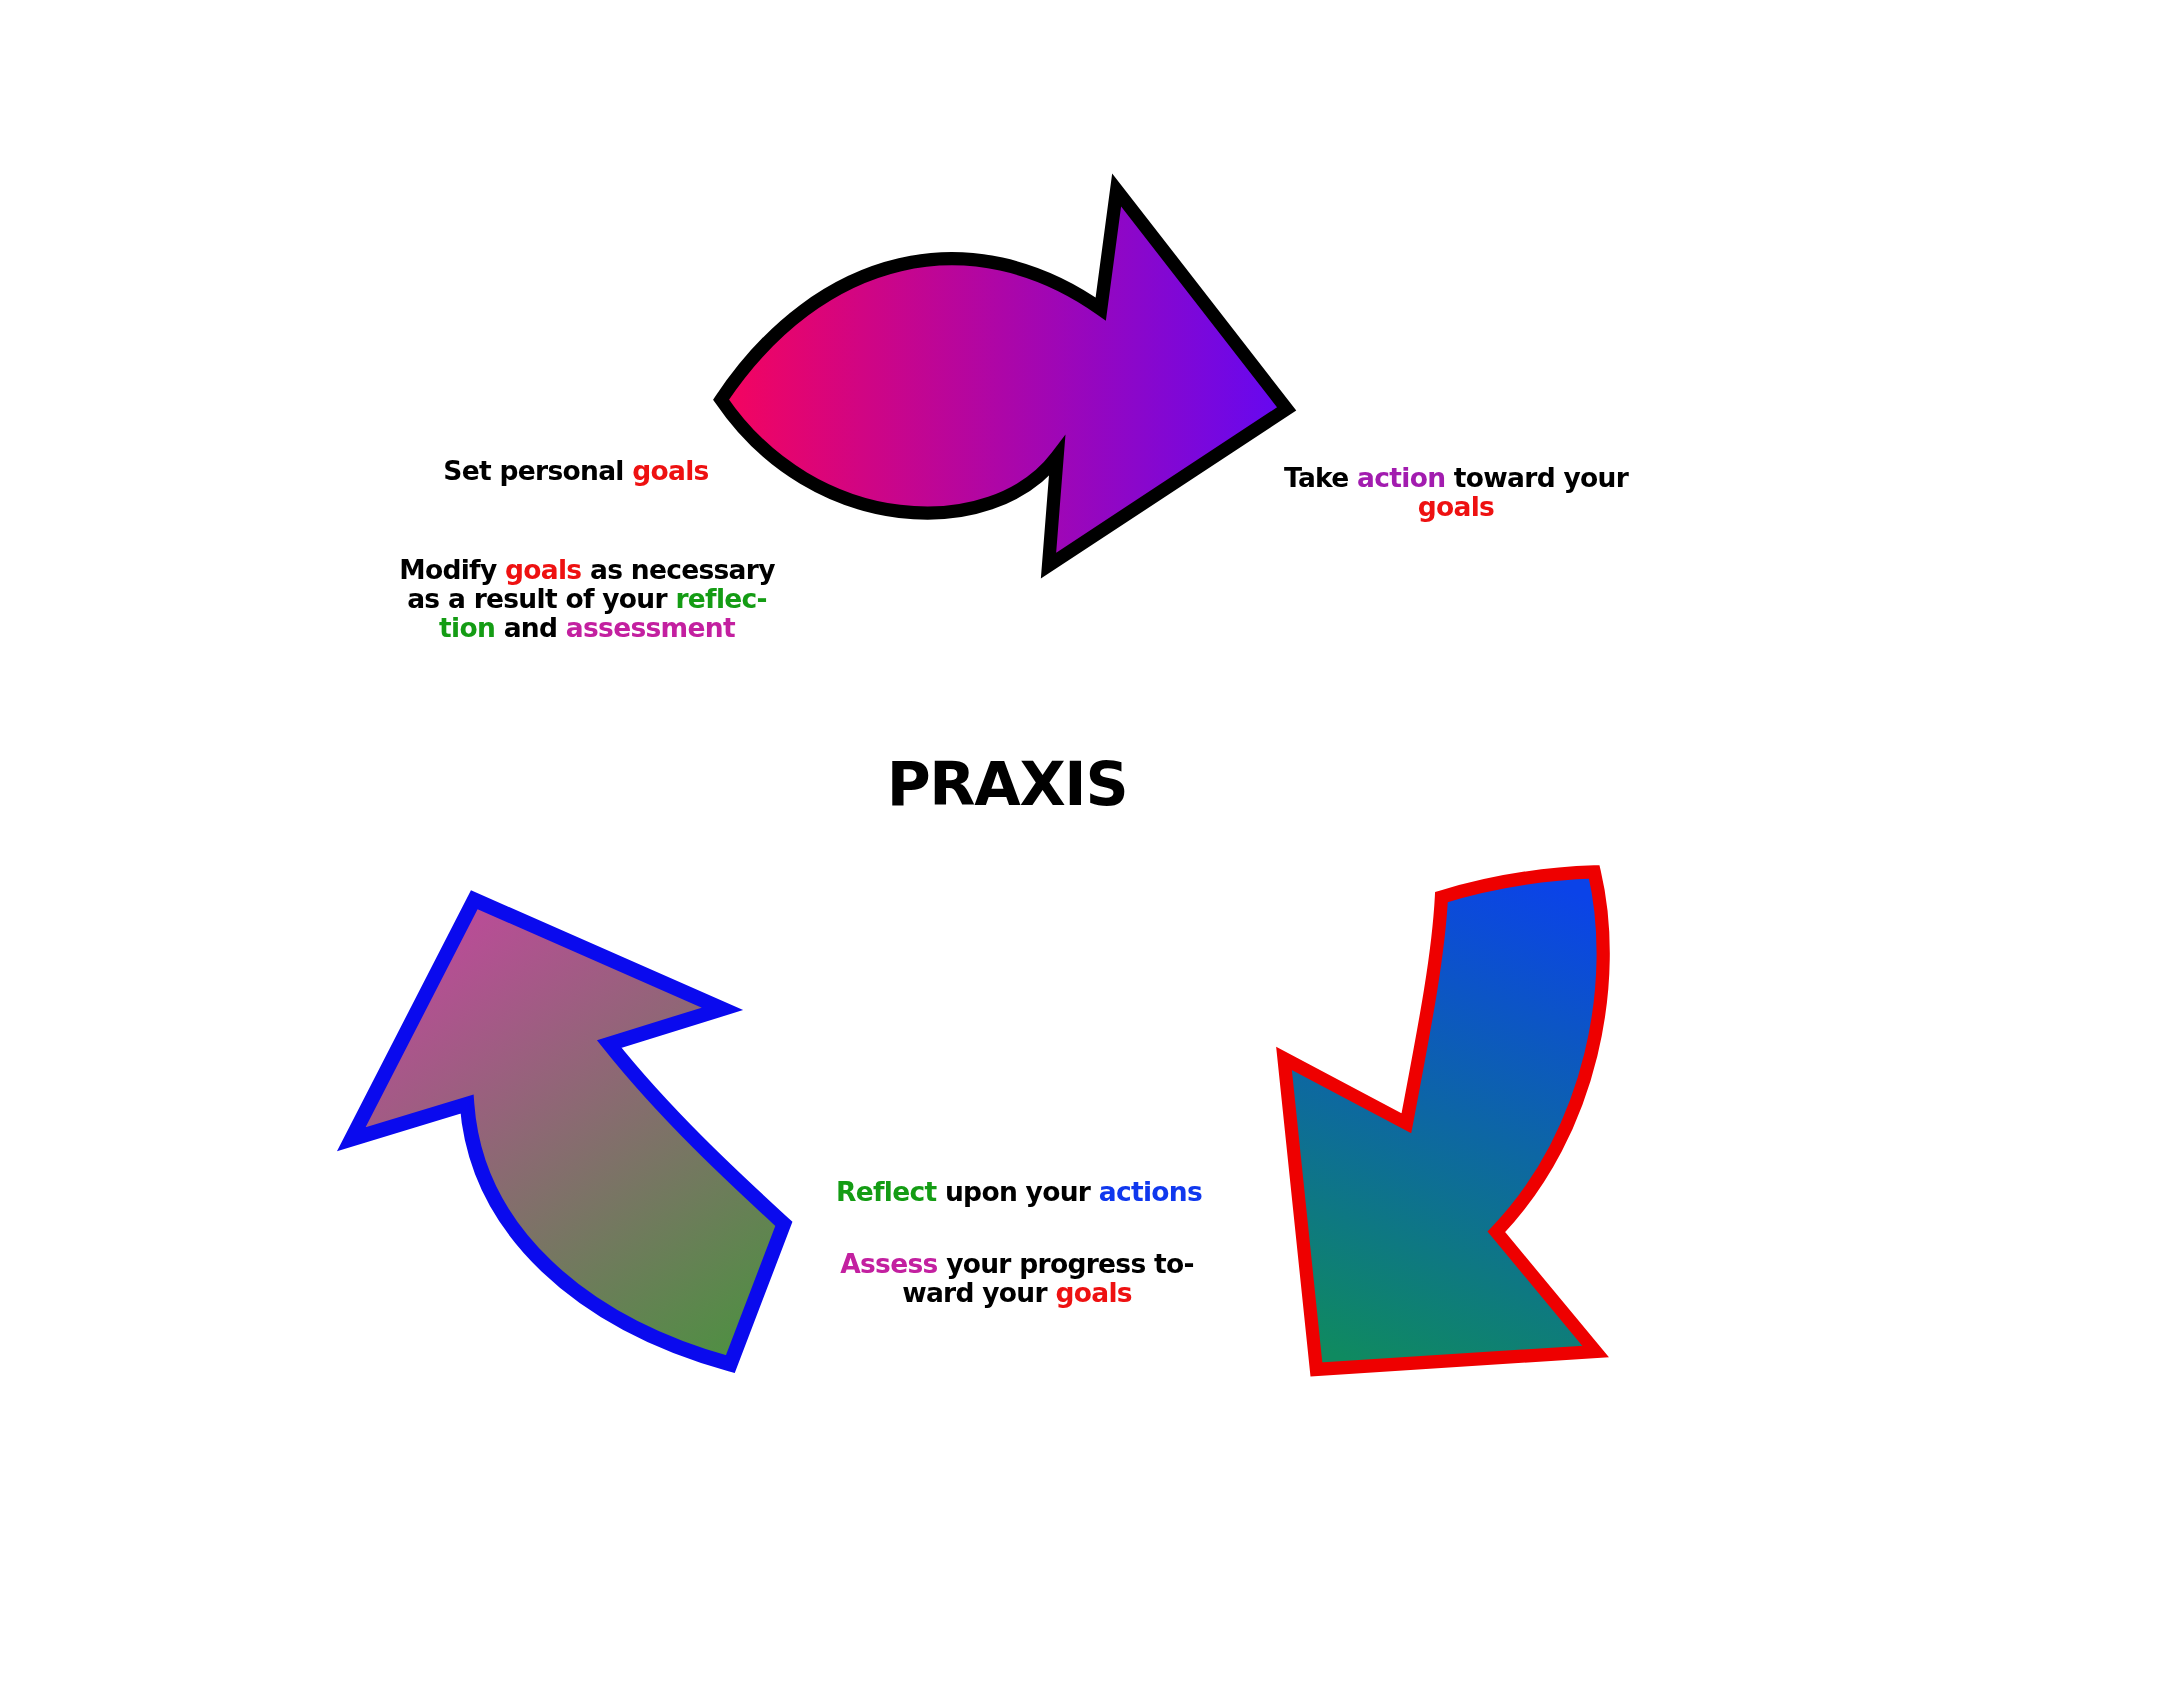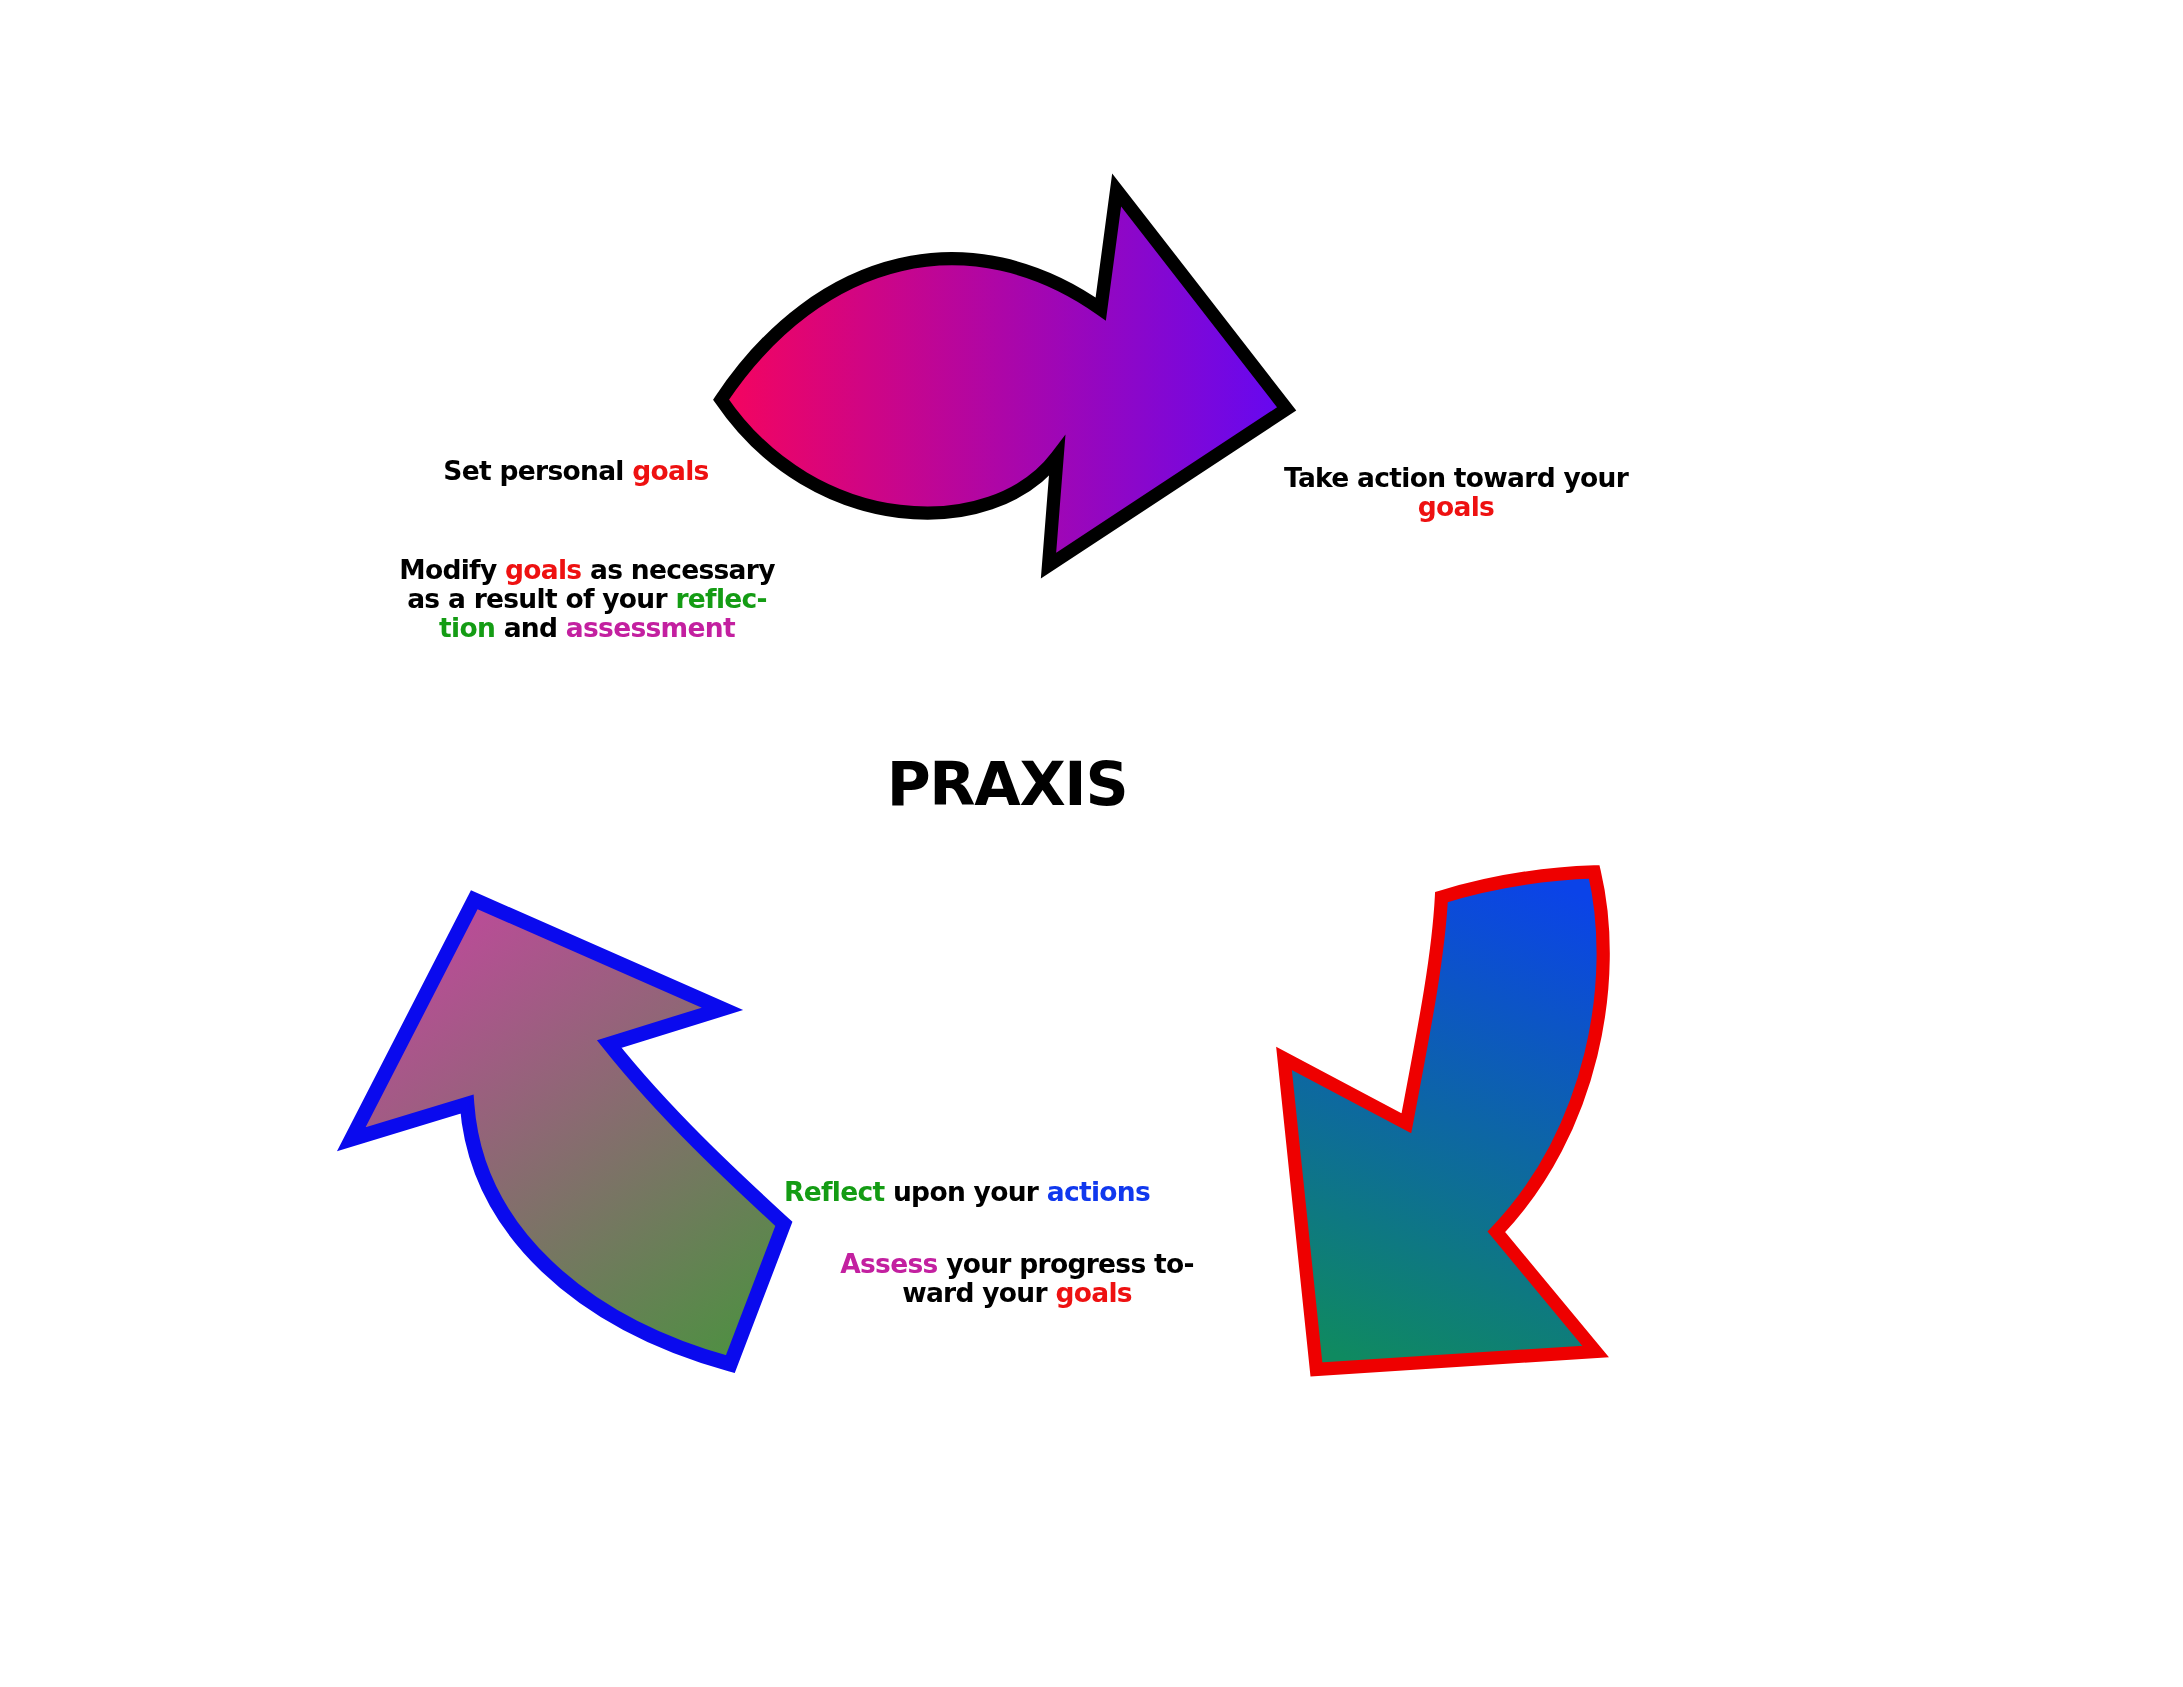--- a/index.html
+++ b/index.html
@@ -82,33 +82,33 @@
              C 880 2000, 720 1860, 706 1669
              L 531 1722
              Z" stroke="#0A0AEE"></path>
   </svg>
 
   <div class="txt" style="left:576px;top:456px;">
     <div><span style="color: rgb(0, 0, 0);">Set personal </span><span style="color: rgb(238, 17, 17);">goals</span></div>
   </div>
 
   <div class="txt" style="left:1456px;top:463px;">
-    <div><span style="color: rgb(0, 0, 0);">Take </span><span style="color: #000000;">action</span><span style="color: rgb(0, 0, 0);"> toward your</span></div>
+    <div><span style="color: rgb(0, 0, 0);">Take </span><span style="color: #a21caf;">action</span><span style="color: rgb(0, 0, 0);"> toward your</span></div>
     <div><span style="color: rgb(238, 17, 17);">goals</span></div>
   </div>
 
   <div class="txt" style="left:587px;top:555px;">
     <div><span style="color: rgb(0, 0, 0);">Modify </span><span style="color: rgb(238, 17, 17);">goals</span><span style="color: rgb(0, 0, 0);"> as necessary</span></div>
     <div><span style="color: rgb(0, 0, 0);">as a result of your </span><span style="color: rgb(20, 156, 20);">reflec-</span></div>
     <div><span style="color: rgb(20, 156, 20);">tion</span><span style="color: rgb(0, 0, 0);"> and </span><span style="color: rgb(195, 32, 160); text-align: center;">assessment</span></div>
   </div>
 
   <div class="title" style="left: 1007px; top: 760px; color: rgb(0, 0, 0);">PRAXIS</div>
 
-  <div class="txt" style="left:967px;top:1177px;">
+  <div class="txt" style="left:1019px;top:1177px;">
     <div><span style="color: rgb(20, 156, 20);">Reflect</span><span style="color: rgb(0, 0, 0);"> upon your </span><span style="color: rgb(16, 56, 238);">actions</span></div>
   </div>
 
   <div class="txt" style="left:1017px;top:1249px;">
     <div><span style="color: rgb(195, 32, 160);">Assess</span><span style="color: rgb(0, 0, 0);"> your progress to-</span></div>
     <div><span style="color: rgb(0, 0, 0);">ward your </span><span style="color: rgb(238, 17, 17);">goals</span></div>
   </div>
 
 </div>
 

